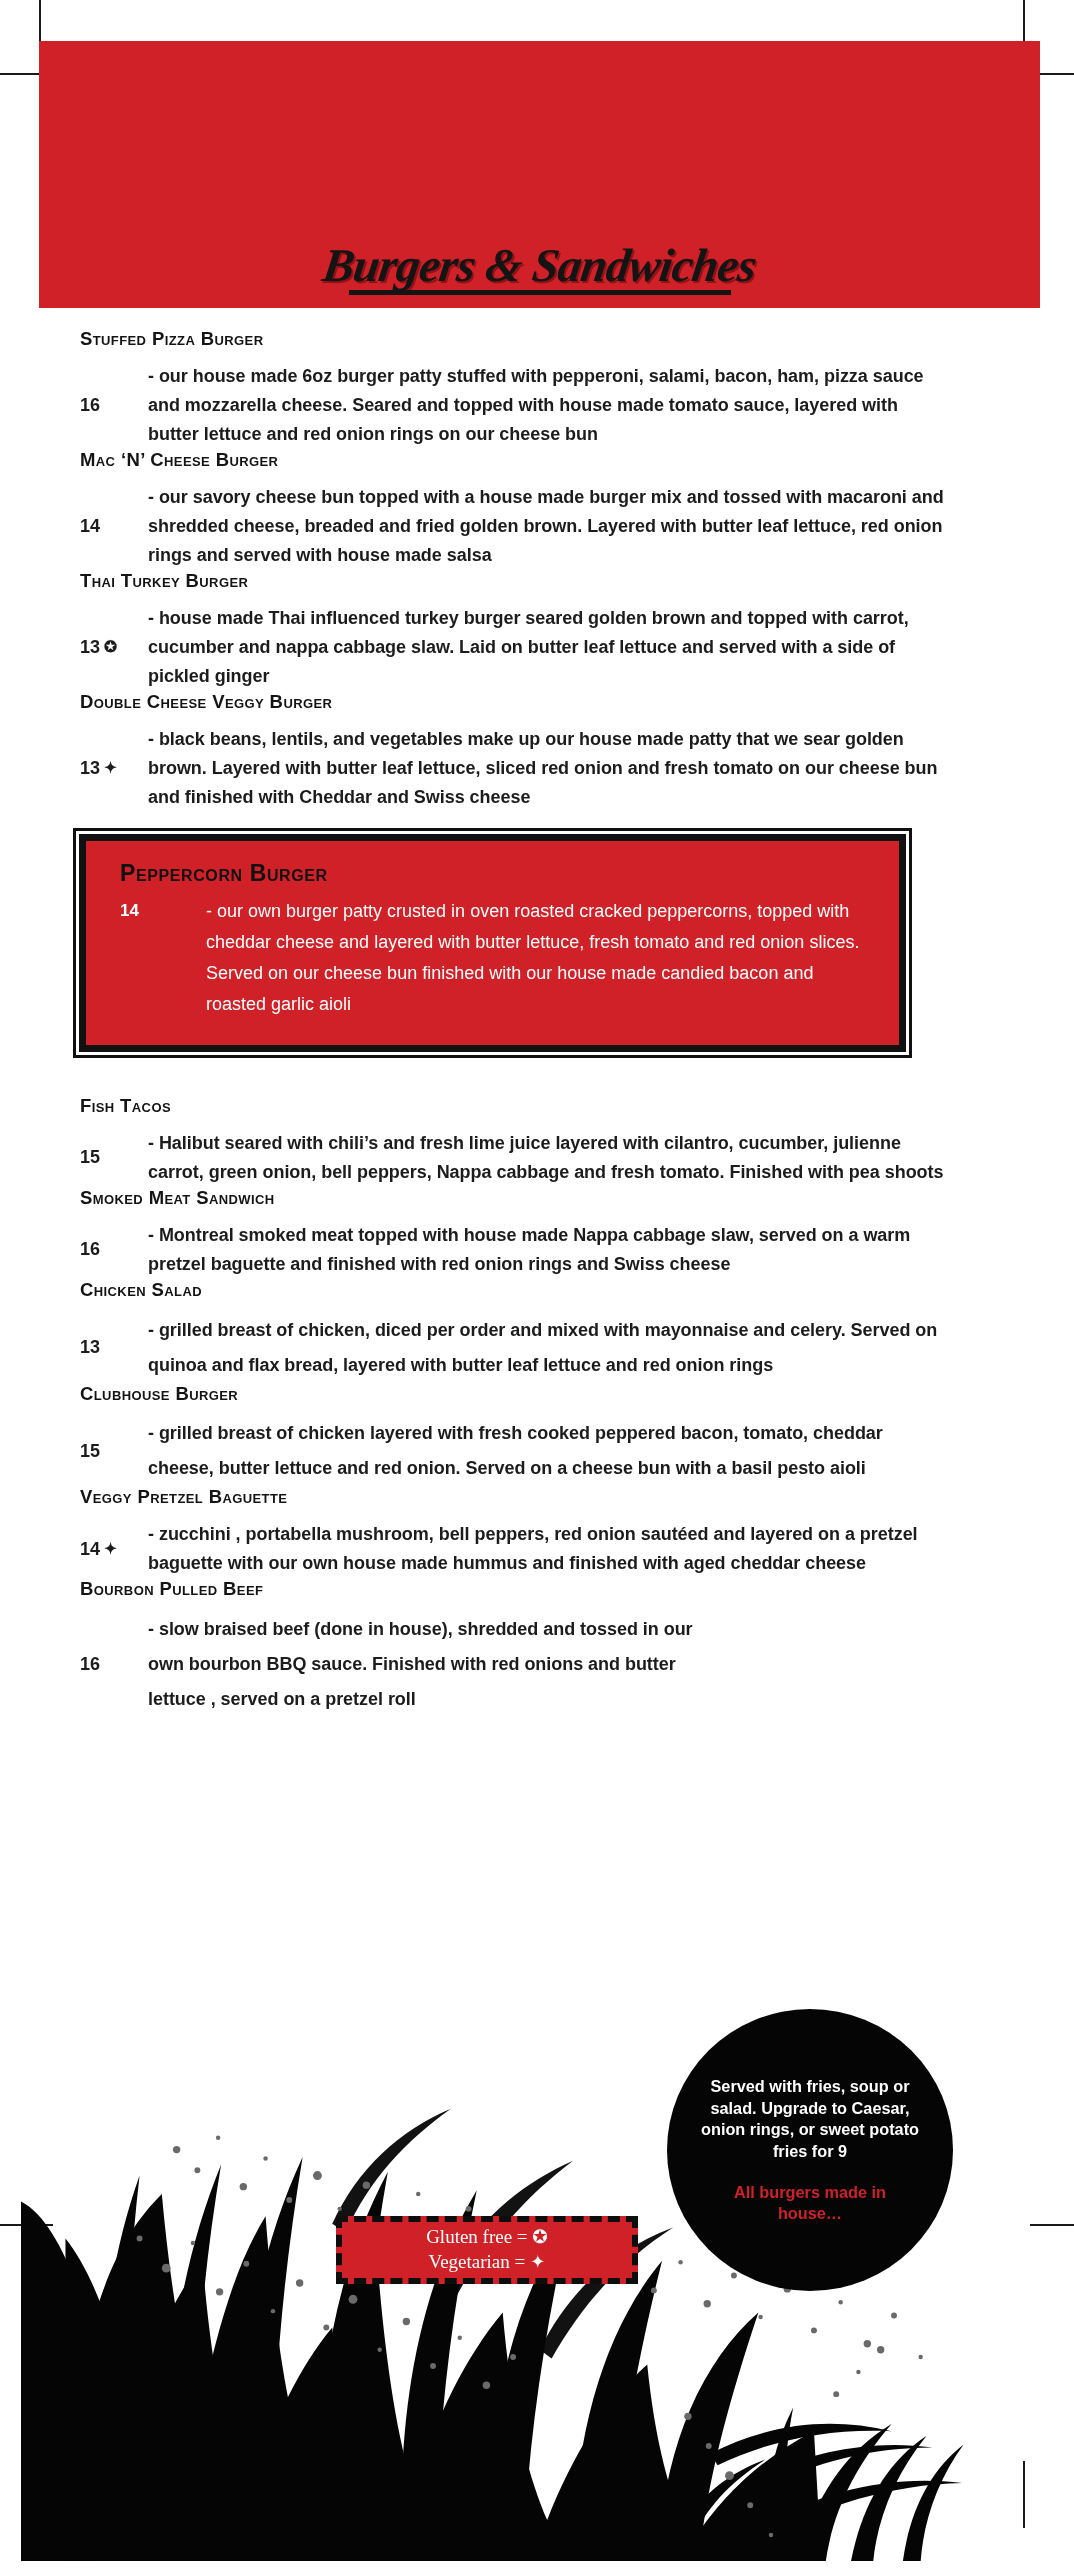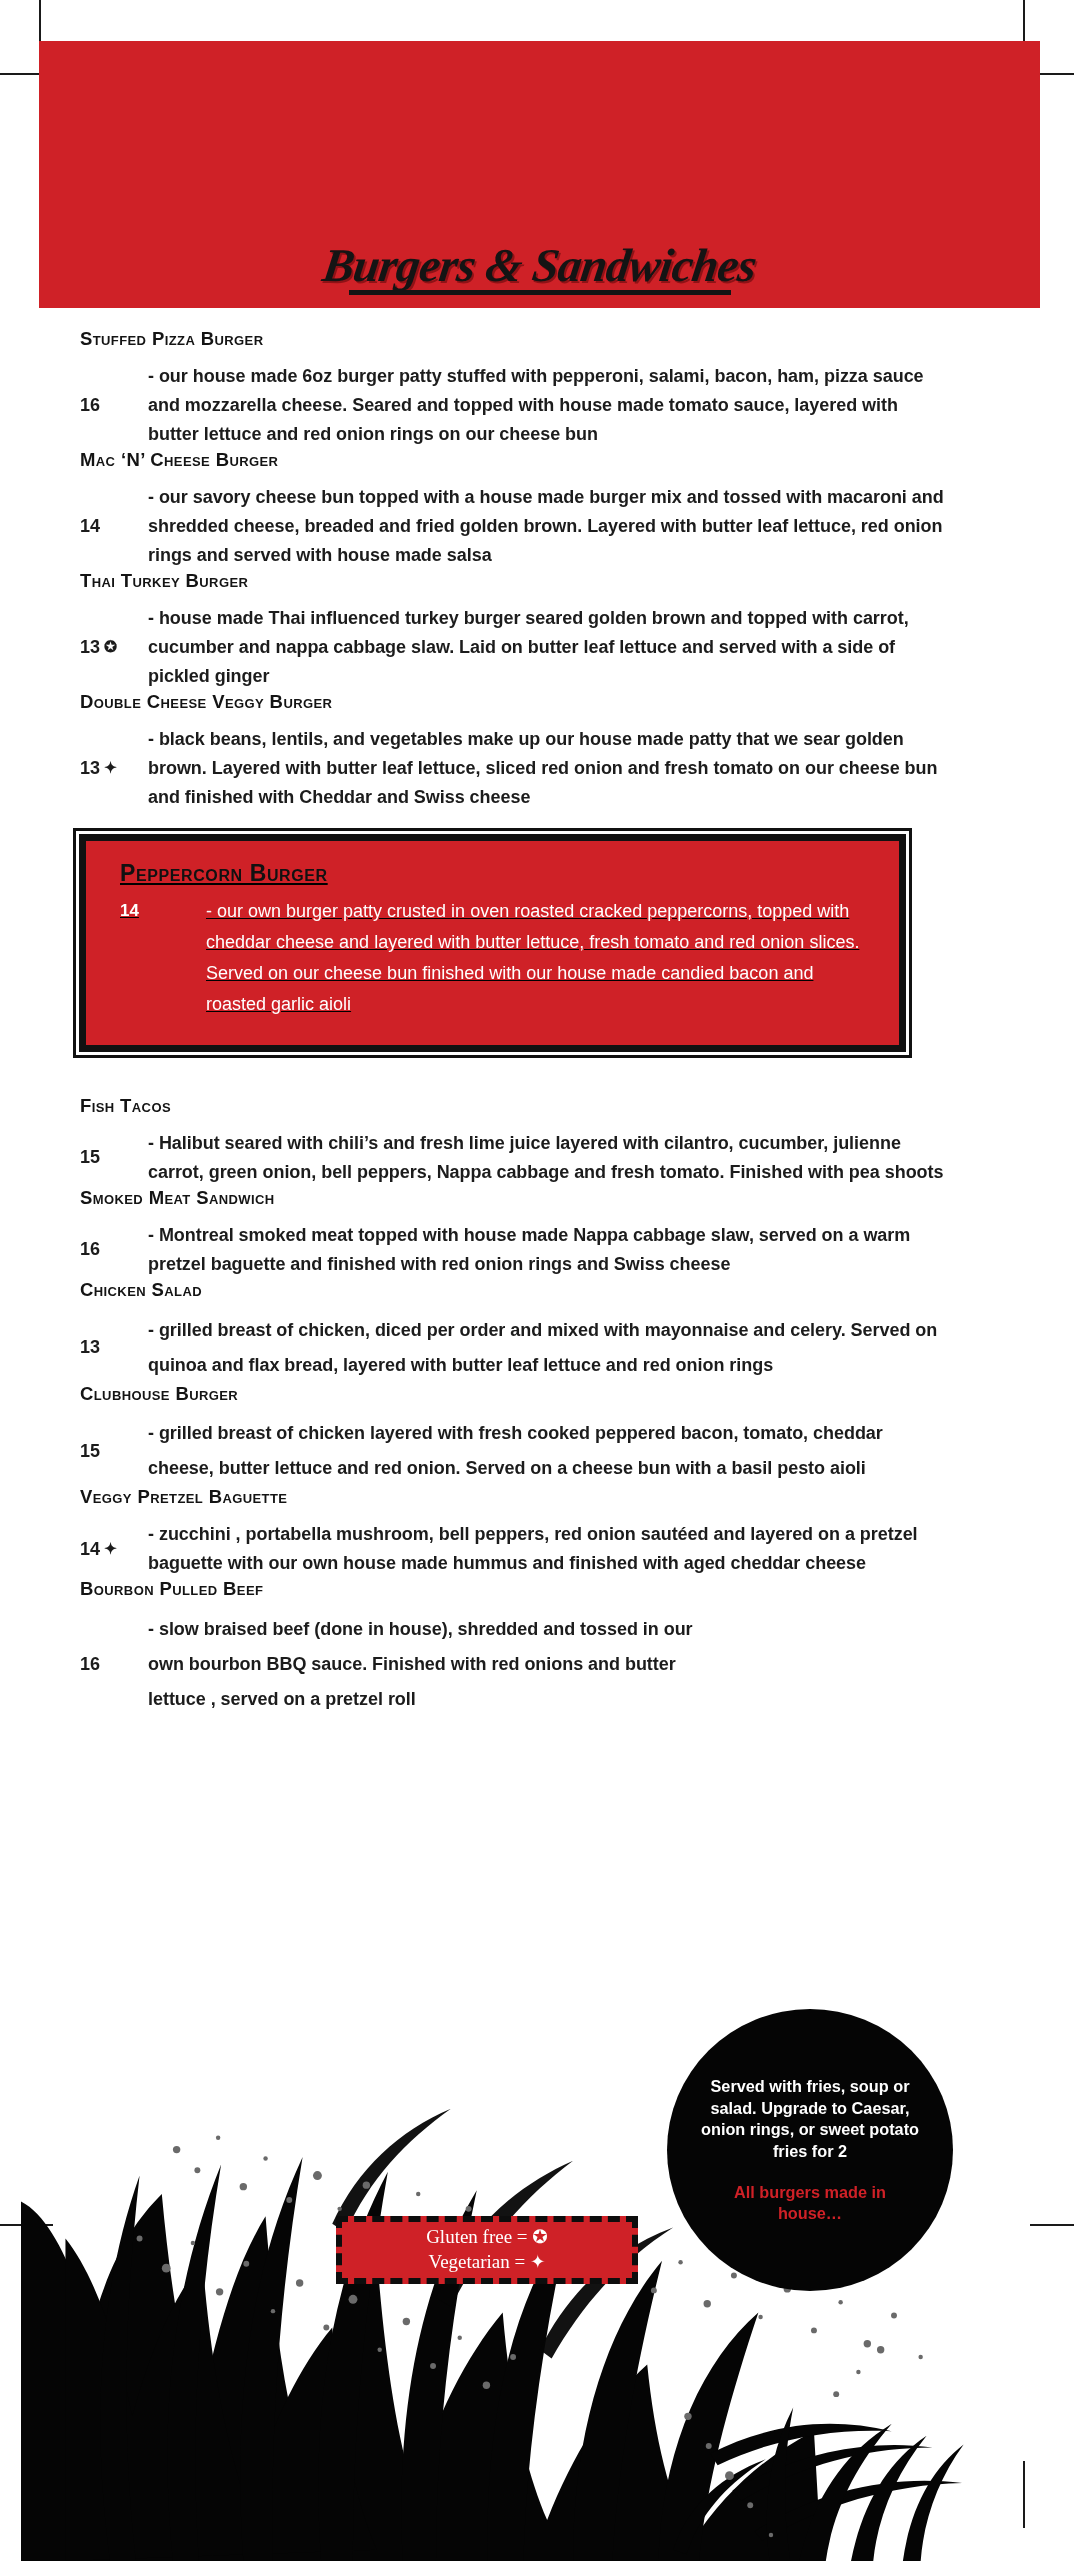--- a/index.html
+++ b/index.html
@@ -117,21 +117,20 @@
   }
   .featured-mid {
     border: 3.7px solid #111111;
     padding: 3px;
     background: #111111;
   }
   .featured-box {
     background: #cf2127;
     border: 1.5px solid #111111;
     padding: 19px 30px 25px 34px;
-    text-decoration: underline;
   }
   .featured-title {
     font-family: "Liberation Sans", sans-serif;
     font-weight: bold;
     font-size: 23px;
     color: #111111;
     letter-spacing: 0.6px;
     font-variant: small-caps;
     text-transform: capitalize;
     margin: 0 0 9px 0;
@@ -426,21 +425,21 @@
       <circle cx="984" cy="540" r="4"></circle>
         <circle cx="1012" cy="580" r="3"></circle>
       <circle cx="1100" cy="390" r="4"></circle>
         <circle cx="1130" cy="360" r="3"></circle>
         <circle cx="1160" cy="330" r="5"></circle>
     </g>
   </svg>
 </div>
 
 <div class="note-oval">
-  <div class="note-main">Served with fries, soup or salad. Upgrade to Caesar, onion rings, or sweet potato fries for 2</div>
+  <div class="note-main">Served with fries, soup or salad. Upgrade to Caesar, onion rings, or sweet potato fries for 9</div>
   <div class="note-sub">All burgers made in house…</div>
 </div>
 
 <div class="legend">
   <div class="legend-line">
     <span>Gluten free = </span><span class="legend-glyph">✪</span>
   </div>
   <div class="legend-line">
     <span>Vegetarian = </span><span class="legend-glyph">✦</span>
   </div>

